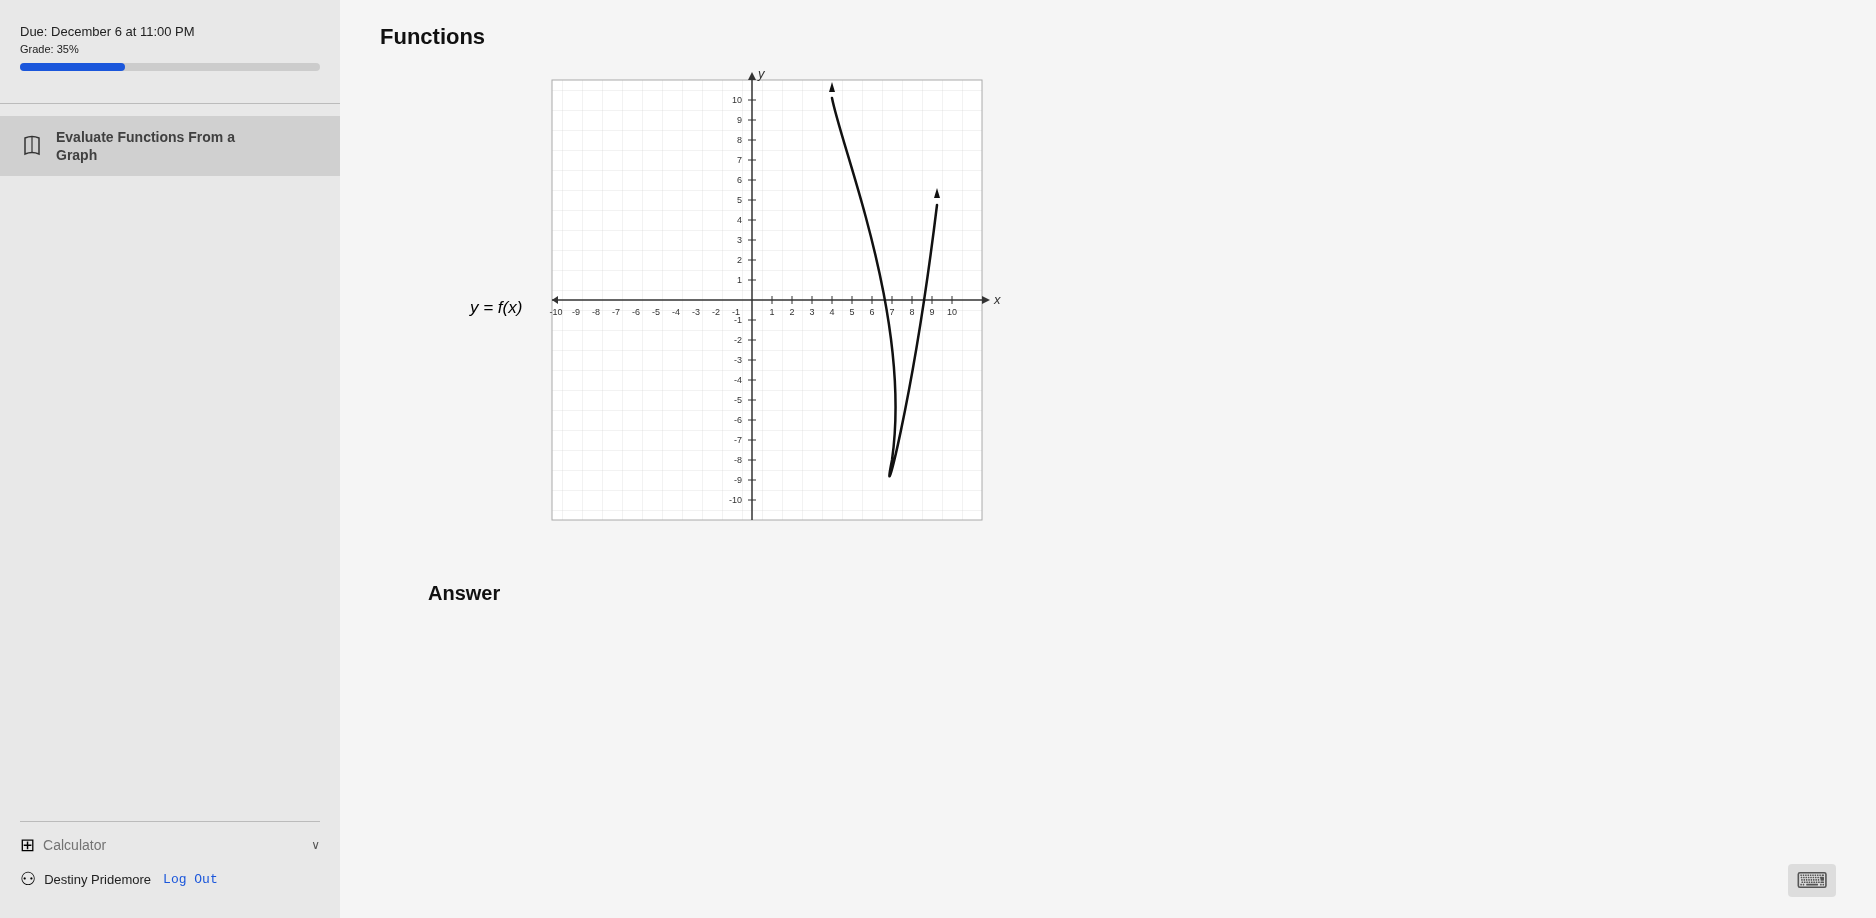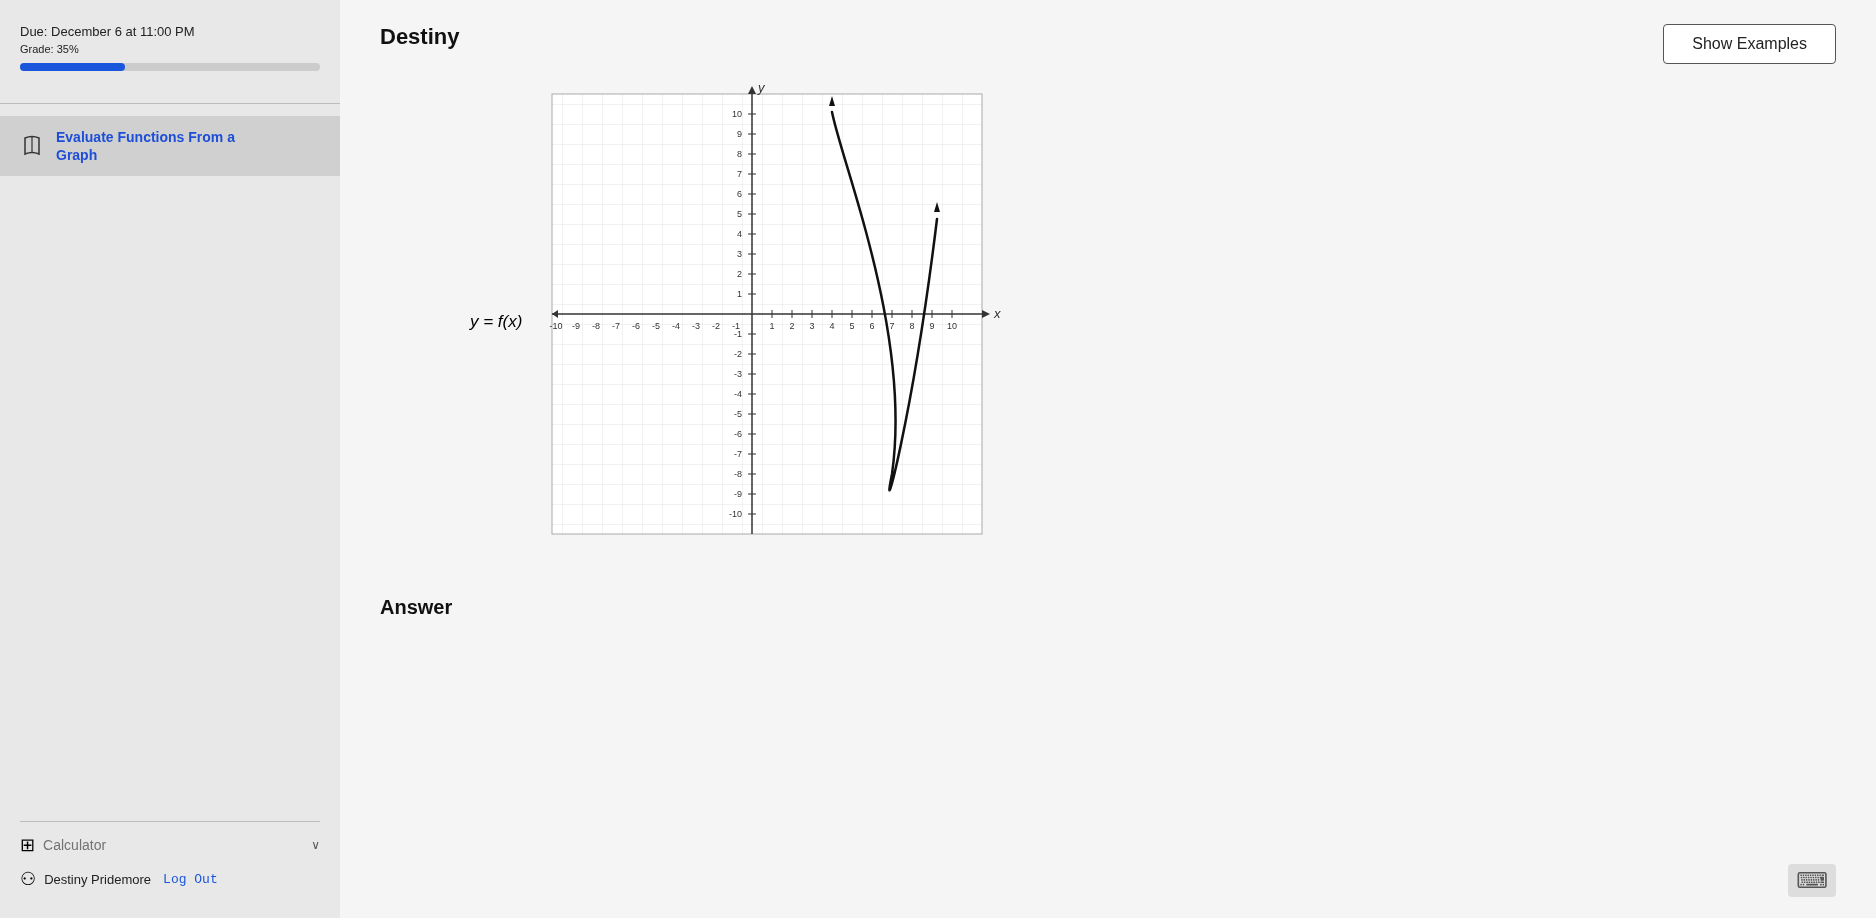--- a/index.html
+++ b/index.html
@@ -75,21 +75,21 @@
       height: 24px;
       flex-shrink: 0;
       display: flex;
       align-items: center;
       justify-content: center;
     }
 
     .sidebar-item-label {
       font-size: 14px;
       font-weight: bold;
-      color: #1d4ed8;
+      color: #404040;
       line-height: 1.3;
     }
 
     .sidebar-bottom {
       margin-top: auto;
       padding: 12px 20px;
     }
 
     .sidebar-bottom-divider {
       border: none;
@@ -218,20 +218,21 @@
 
     
     .answer-section {
       margin-top: 32px;
     }
 
     .answer-label {
       font-size: 20px;
       font-weight: bold;
       color: #111;
+      margin-left: 48px;
     }
 
     
     .keyboard-icon-wrapper {
       position: absolute;
       bottom: 24px;
       right: 40px;
     }
 
     .keyboard-icon {
@@ -280,22 +281,21 @@
     <div class="user-row">
       <span class="user-icon">⚇</span>
       <span class="user-name">Destiny Pridemore</span>
       <a class="logout-link">Log Out</a>
     </div>
   </div>
 </div>
 
 <div id="main">
   <div class="header-row">
-    <span class="question-title">Destiny</span>
-    <button class="show-examples-btn">Show Examples</button>
+    <span class="question-title">Functions</span>
   </div>
 
 
   <div class="graph-wrapper">
     <div class="graph-label">
       <em>y = f(x)</em>
     </div>
     <div class="graph-container">
       <svg class="graph-svg" viewBox="0 0 480 480" xmlns="http://www.w3.org/2000/svg">
 

